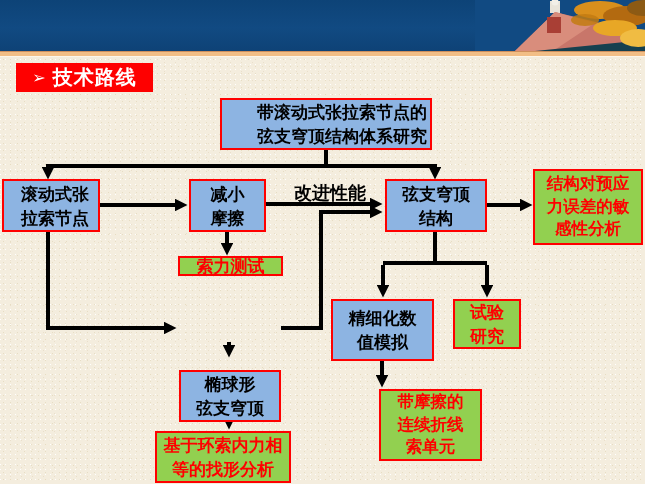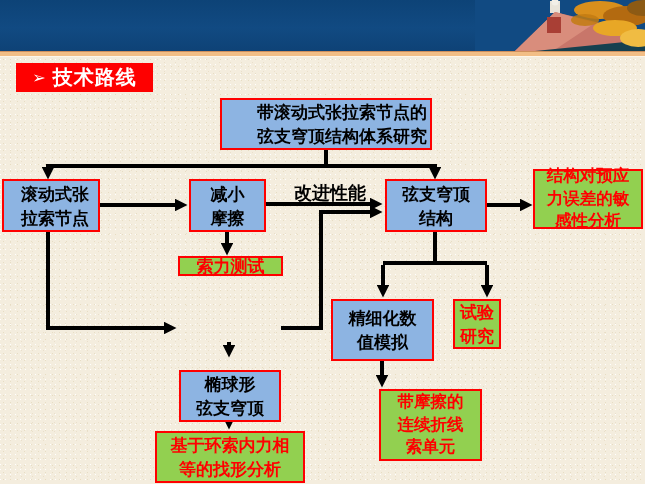--- a/index.html
+++ b/index.html
@@ -53,27 +53,27 @@
     box-sizing:border-box;
     white-space:pre-line;
     font-size:17px;line-height:24px;
   }
   .blue{background:#8db4e2;color:#000000;}
   .green{background:#92d050;color:#ff0000;}
   #n-title            {left:220px;top:98px; width:212px;height:52px;padding-left:32px;}
   #n-rolling          {left:2px;  top:179px;width:98px; height:53px;padding-left:8px;}
   #n-friction         {left:189px;top:179px;width:77px; height:53px;}
   #n-suspendome       {left:385px;top:179px;width:102px;height:53px;}
-  #n-sensitivity      {left:533px;top:169px;width:110px;height:60px;font-size:16.5px;line-height:22.5px;}
+  #n-sensitivity      {left:533px;top:169px;width:110px;height:76px;font-size:16.5px;line-height:22.5px;}
   #n-cable-test       {left:178px;top:256px;width:105px;height:20px;}
   #n-application      {left:179px;top:313px;width:102px;height:30px;}
   #n-ellipsoidal      {left:179px;top:370px;width:102px;height:52px;}
-  #n-form-finding     {left:155px;top:431px;width:150px;height:52px;}
+  #n-form-finding     {left:155px;top:431px;width:136px;height:52px;}
   #n-refined          {left:331px;top:299px;width:103px;height:62px;}
-  #n-experimental     {left:453px;top:299px;width:48px; height:50px;text-align:center;}
+  #n-experimental     {left:453px;top:299px;width:68px; height:50px;text-align:center;}
   #n-friction-element {left:331px;top:389px;width:103px;height:72px;font-size:16.5px;line-height:22.5px;margin-left:48px;}
   #edge-label{
     position:absolute;left:274px;top:181px;
     font-size:18px;font-weight:bold;color:#000000;
     white-space:nowrap;
     margin-left:20px;
   }
 </style>
 </head>
 <body>

